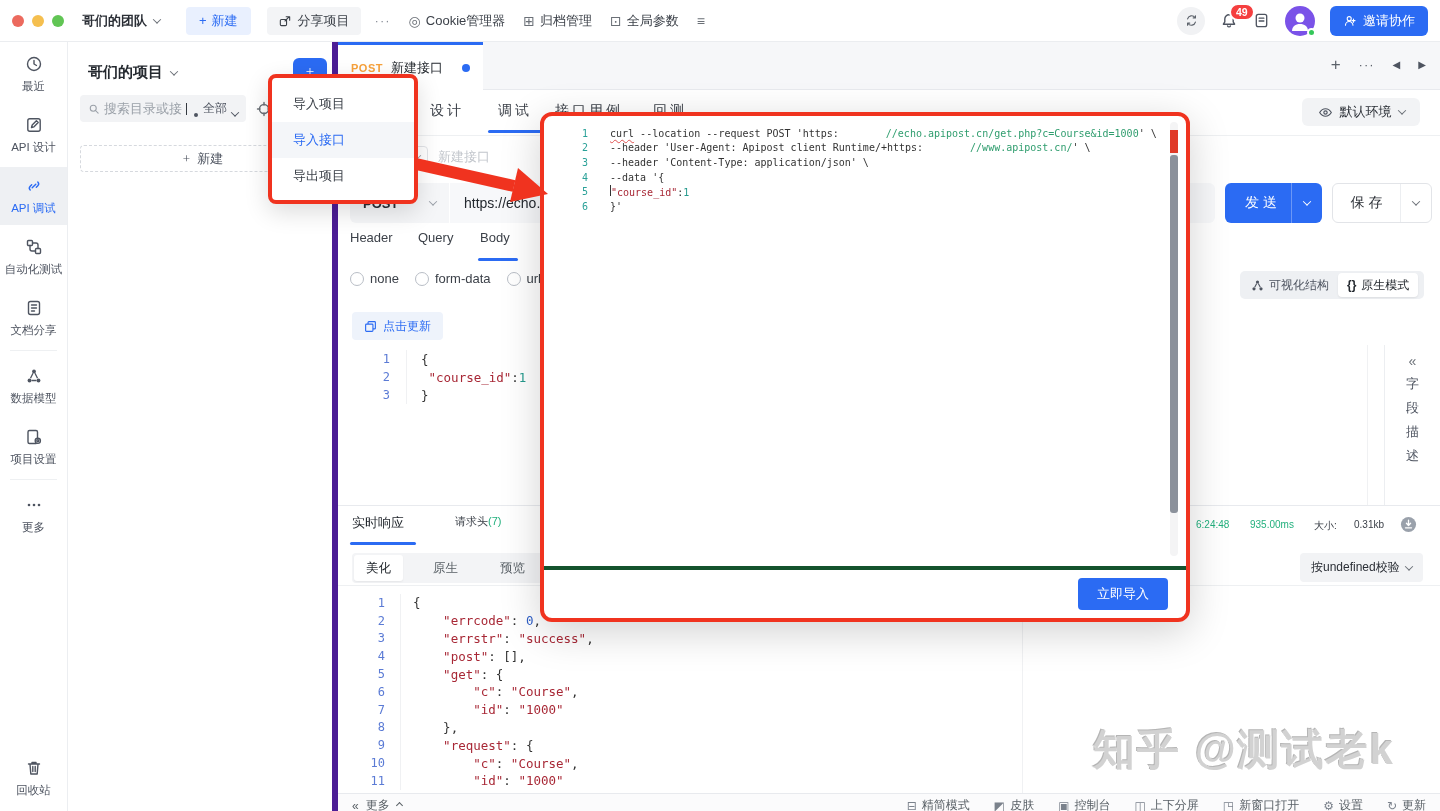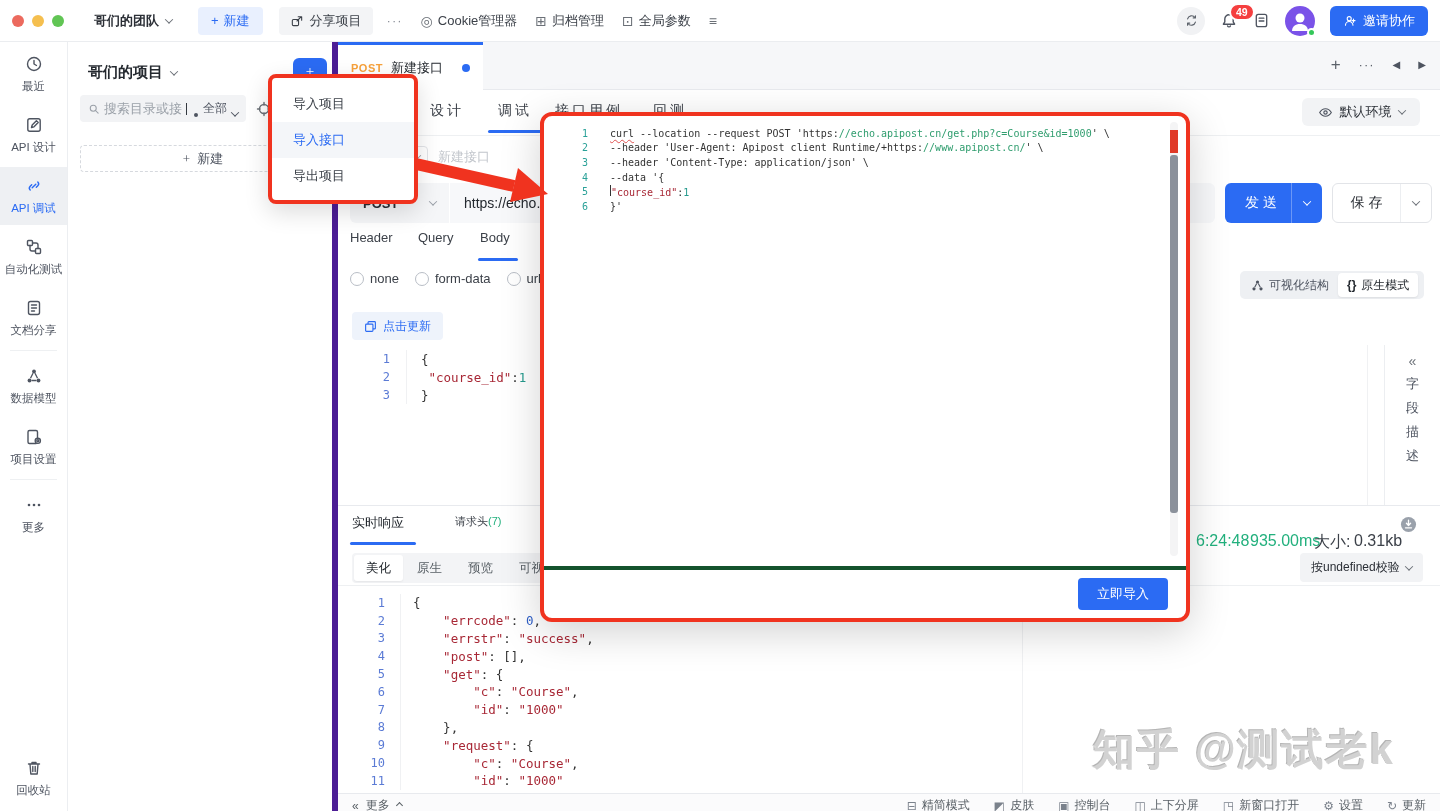--- a/index.html
+++ b/index.html
@@ -10,21 +10,21 @@
   .ic { stroke:currentColor; fill:none; stroke-width:1.4; stroke-linecap:round; stroke-linejoin:round; }
   .chev { display:inline-block; width:6px; height:6px; border-right:1.5px solid currentColor;
           border-bottom:1.5px solid currentColor; transform:rotate(45deg) translate(-1px,-1px); }
   .chev.up { transform:rotate(-135deg); }
 
   
   .topbar { position:absolute; left:0; top:0; right:0; height:42px; background:#fff;
             border-bottom:1px solid #ebedf0; display:flex; align-items:center; z-index:6; }
   .lights { display:flex; gap:8px; margin-left:12px; }
   .light { width:12px; height:12px; border-radius:50%; }
-  .team { margin-left:30px; font-size:13px; font-weight:600; color:#2b2f36; display:flex; align-items:center; gap:7px; }
+  .team { margin-left:18px; font-size:13px; font-weight:600; color:#2b2f36; display:flex; align-items:center; gap:7px; }
   .team .chev { color:#6b7077; }
   .btn-new-top { margin-left:26px; padding:5px 13px; background:#e9f0fe; color:#2b6bf3; border-radius:4px;
                  font-size:13px; display:flex; gap:5px; align-items:center; }
   .btn-share { margin-left:16px; padding:5px 11px; background:#f3f4f6; color:#3c4149; border-radius:4px;
                font-size:13px; display:flex; gap:6px; align-items:center; }
   .tb-dots { margin-left:14px; color:#8a8f98; font-size:13px; letter-spacing:1px; }
   .tb-item { margin-left:18px; font-size:13px; color:#3c4149; display:flex; gap:5px; align-items:center; }
   .tb-g { color:#6b7077; font-size:14px; line-height:1; }
   .tb-right { margin-left:auto; display:flex; align-items:center; gap:15px; margin-right:12px; }
   .sync { width:28px; height:28px; background:#f1f2f4; border-radius:50%; display:flex; align-items:center;
@@ -139,45 +139,45 @@
   .field-rail { position:absolute; left:1046px; top:255px; width:56px; height:160px; border-left:1px solid #eceef1;
                 display:flex; flex-direction:column; align-items:center; padding-top:8px; gap:6px; color:#4e5460; font-size:13px; }
   .field-rail .coll { color:#6b7077; font-size:14px; }
 
   
   .resp-div { position:absolute; left:0; right:0; top:415px; height:1px; background:#e8eaee; }
   .resp-tab1 { position:absolute; left:14px; top:424px; font-size:13px; color:#24292f; }
   .resp-underline { position:absolute; left:12px; top:452px; width:66px; height:3px; background:#2b6bf3; border-radius:2px; }
   .resp-tab2 { position:absolute; left:117px; top:424px; font-size:11px; color:#3c4149; }
   .resp-tab2 .cnt { color:#22b07d; }
-  .meta { position:absolute; top:442px; font-size:16px; }
+  .meta { position:absolute; top:429px; font-size:10px; }
   .meta.green { color:#22b07d; }
   .meta.dark { color:#3c4149; }
   .dl-ico { position:absolute; left:1062px; top:426px; }
   .resp-subtabs { position:absolute; left:14px; top:463px; height:30px; background:#f3f4f6; border-radius:4px;
-                  display:inline-flex; align-items:center; padding:2px; gap:2px;font-family:Liberation Mono, monospace; }
+                  display:inline-flex; align-items:center; padding:2px; gap:18px;font-family:Liberation Mono, monospace; }
   .rst { padding:0 12px; height:26px; display:flex; align-items:center; font-size:12.5px; color:#596066; }
   .rst.active { background:#fff; border-radius:3px; color:#24292f; box-shadow:0 1px 2px rgba(0,0,0,.06); }
   .validate-pill { position:absolute; left:962px; top:463px; height:29px; padding:0 11px; background:#f2f3f5;
                    border-radius:4px; font-size:12px; color:#2b2f36; display:flex; align-items:center; gap:6px; }
   .validate-pill .chev { color:#6b7077; }
   .resp-div2 { position:absolute; left:0; right:0; top:495px; height:1px; background:#eef0f2; }
   .resp-editor { position:absolute; left:0; top:504px; }
   .r-line { display:flex; align-items:center; height:17.8px; font-family:"DejaVu Sans Mono",monospace; font-size:12.5px; color:#333; }
   .r-no { width:47px; text-align:right; color:#5b7bd5; font-size:12px; flex:none; }
   .r-code { margin-left:15px; padding-left:12px; border-left:1px solid #f0f1f3; white-space:pre; height:17.8px; display:flex; align-items:center; }
   .v-div { position:absolute; left:684px; top:495px; bottom:18px; width:1px; background:#f0f1f3; }
 
   
   .tk-d { color:#333; }
   .tk-key { color:#a82836; }
   .tk-str { color:#a82836; }
   .tk-numb { color:#2e5fc9; }
   .tk-numt { color:#259a8d; }
-  .tk-url { color:#2f9d6e; }
+  .tk-url { color:#2f9d6e;margin-left:47px; }
   .tk-err { color:#333; text-decoration:underline wavy #e05252 1px; text-underline-offset:2px; }
   .tk-cur { display:inline-block; width:0; border-left:1px solid #333; height:11px; }
 
   
   .statusbar { position:absolute; left:0; right:0; bottom:0; height:18px; background:#fbfbfc;
                border-top:1px solid #e8eaee; display:flex; align-items:flex-start; padding:3px 14px 0;
                font-size:12px; color:#596066; overflow:hidden; }
   .sb-left { display:flex; align-items:center; gap:7px; }
   .sb-right { margin-left:auto; display:flex; gap:24px; }
   .sb-it { display:flex; align-items:center; gap:5px; white-space:nowrap; }

